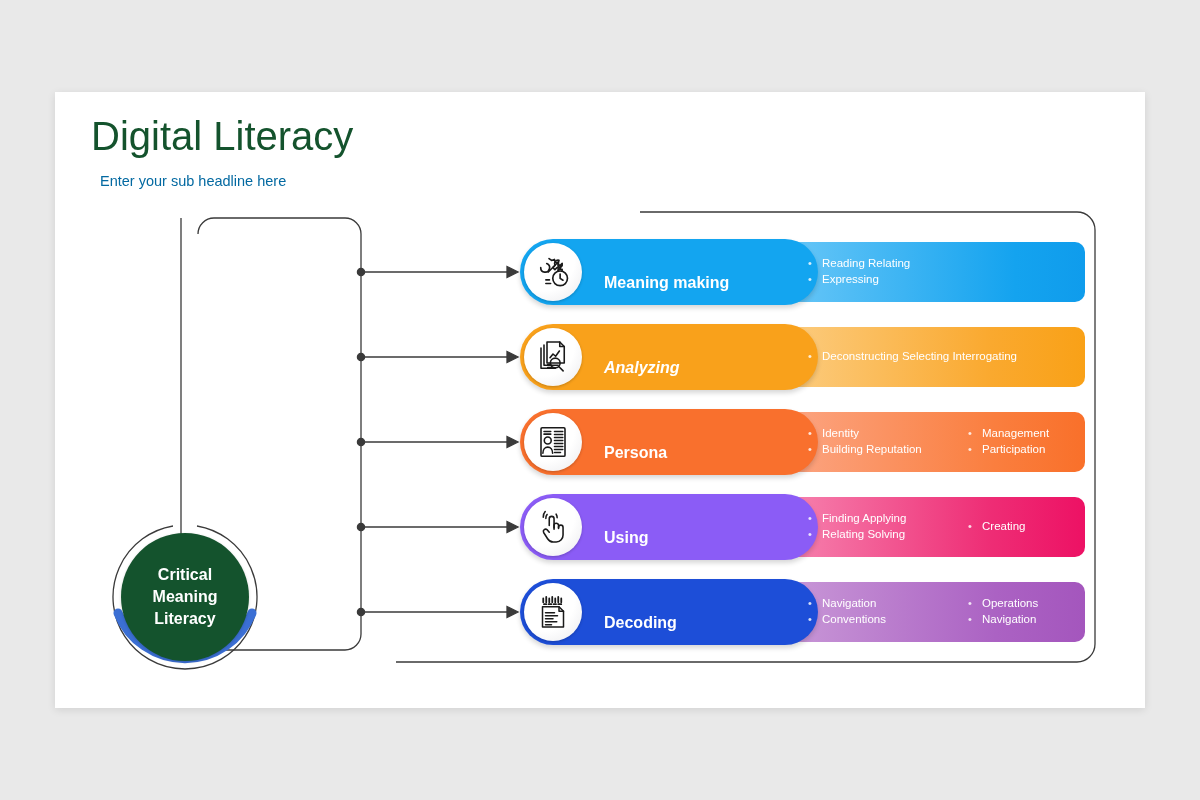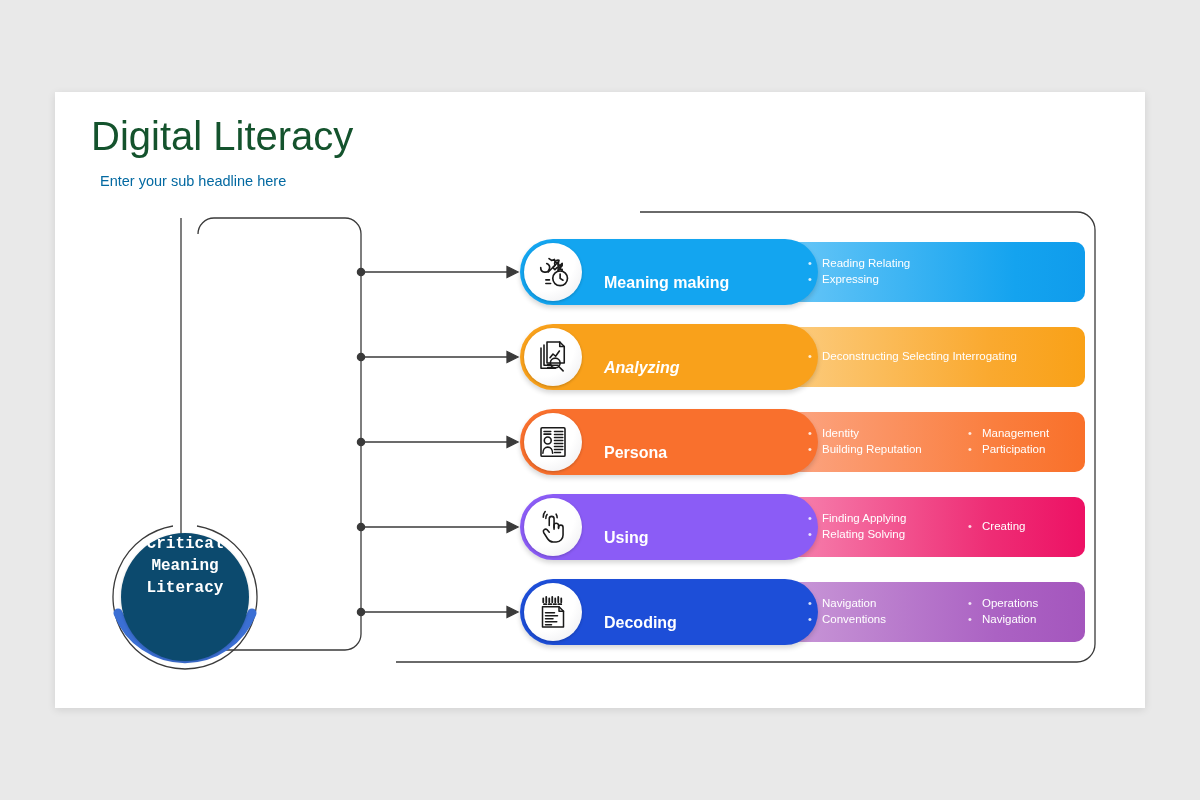--- a/index.html
+++ b/index.html
@@ -64,31 +64,30 @@
     left: 0; top: 0;
     width: 160px; height: 160px;
   }
   #hub-core {
     position: absolute;
     left: 16px;
     top: 16px;
     width: 128px;
     height: 128px;
     border-radius: 50%;
-    background: #0c4a6e;
-    display: flex;
-    align-items: flex-start;
+    background: #14532d;
+    display: flex;
+    align-items: center;
     justify-content: center;
     text-align: center;
     color: #ffffff;
     font-size: 16px;
     font-weight: bold;
     line-height: 1.38;
     box-shadow: 0 1px 3px rgba(0,0,0,0.18);
-    font-family: Liberation Mono, monospace;
   }
   
   .row {
     position: absolute;
     height: 66px;
   }
   .row-bar {
     position: absolute;
     left: 248px;
     top: 3px;

